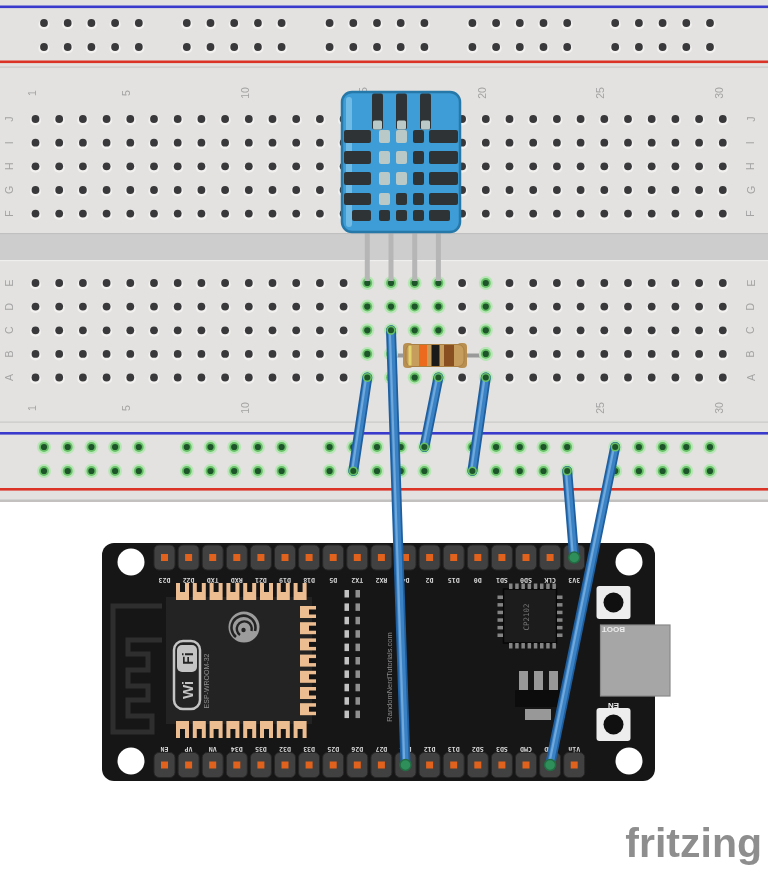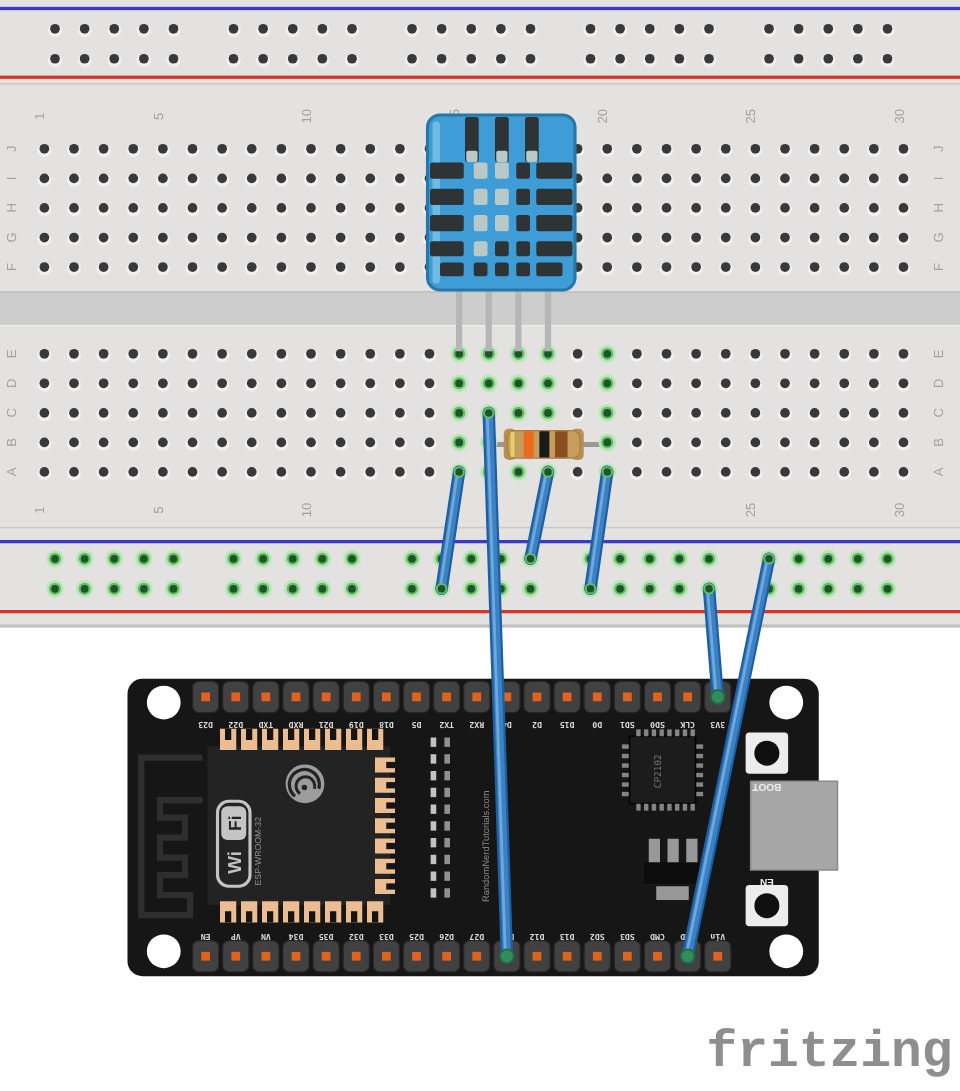--- a/index.html
+++ b/index.html
@@ -3,21 +3,21 @@
 <meta charset="utf-8">
 <style>
   html,body{margin:0;padding:0;background:#ffffff;}
   #stage{position:relative;width:768px;height:873px;background:#ffffff;overflow:hidden;
          font-family:"Liberation Sans", sans-serif;}
   #scene{position:absolute;left:0;top:0;}
   .fritzing-logo{
     position:absolute;
     right:6px;
     top:820px;
-    font-family:Liberation Mono, monospace;
+    font-family:Liberation Sans, sans-serif;
     font-weight:600;
     font-size:41px;
     color:#8e8e8e;
     letter-spacing:0px;
     user-select:none;
   }
 </style>
 </head>
 <body>
 

